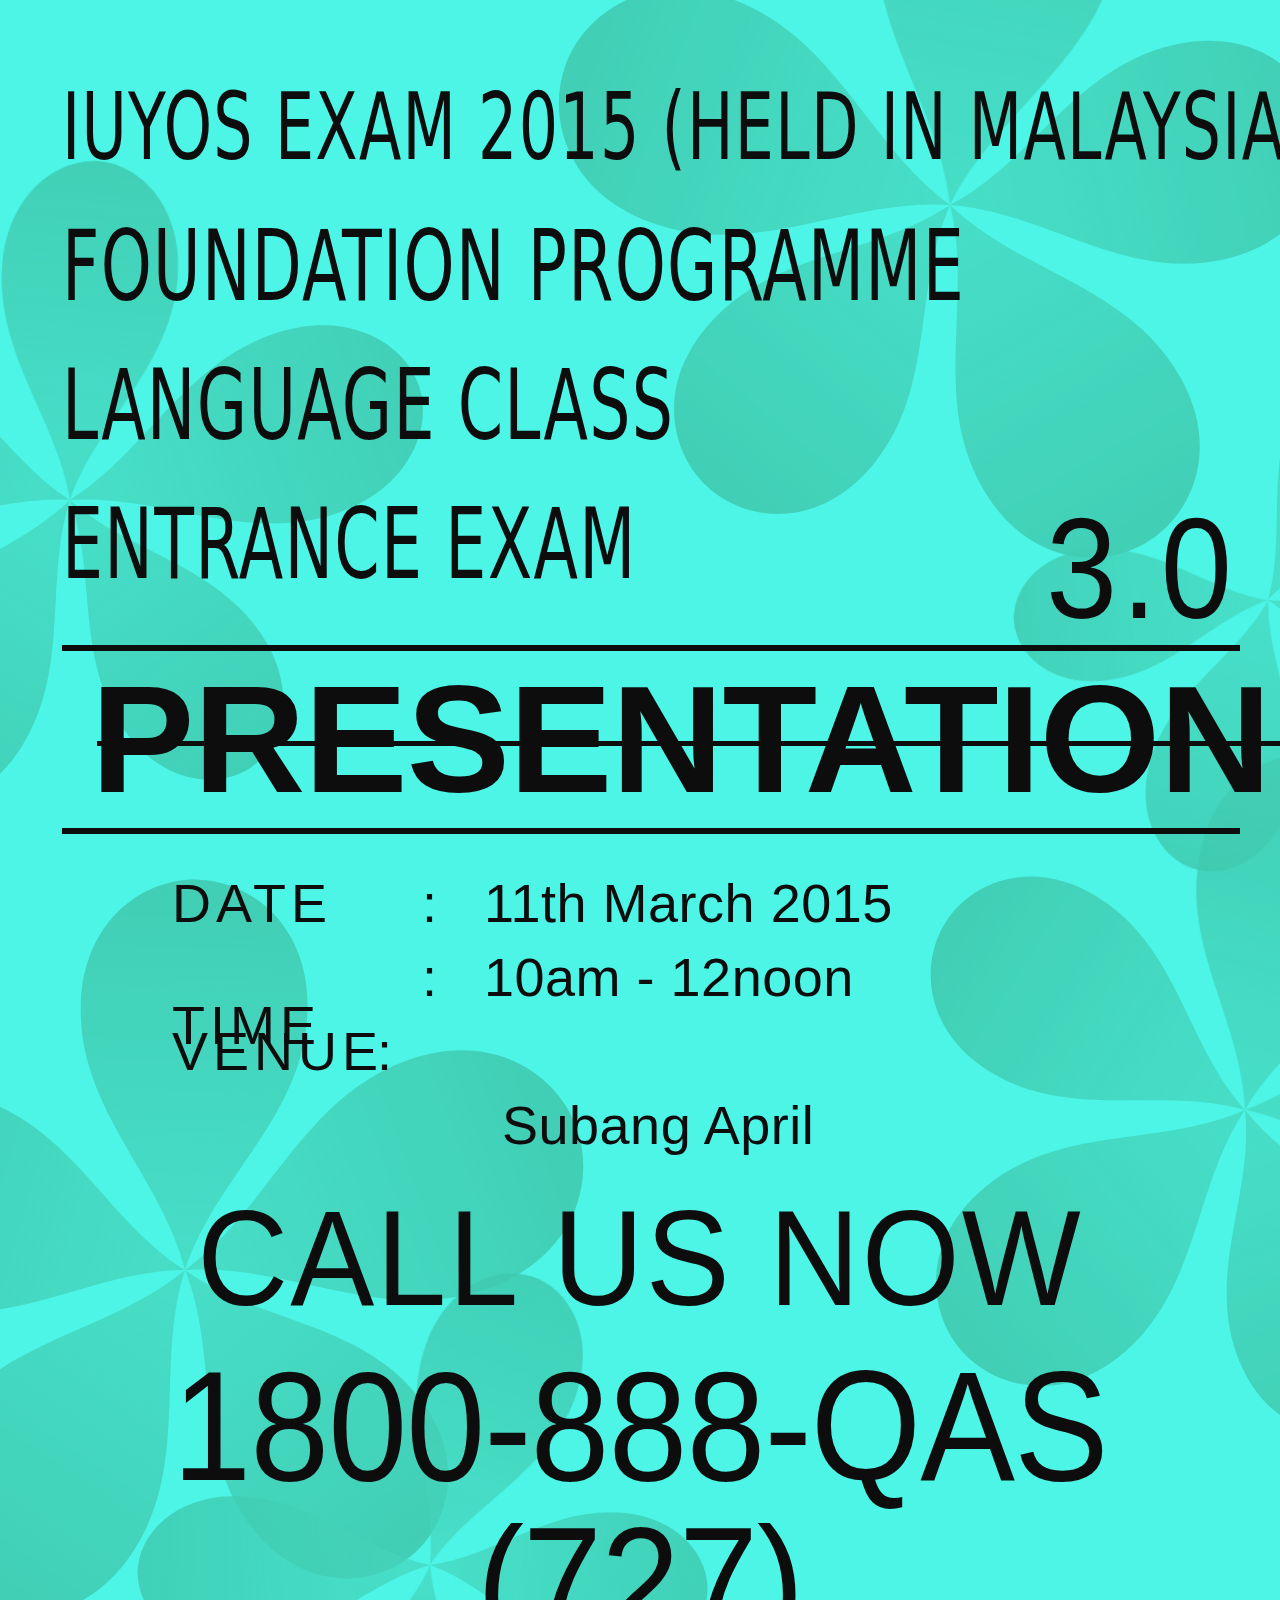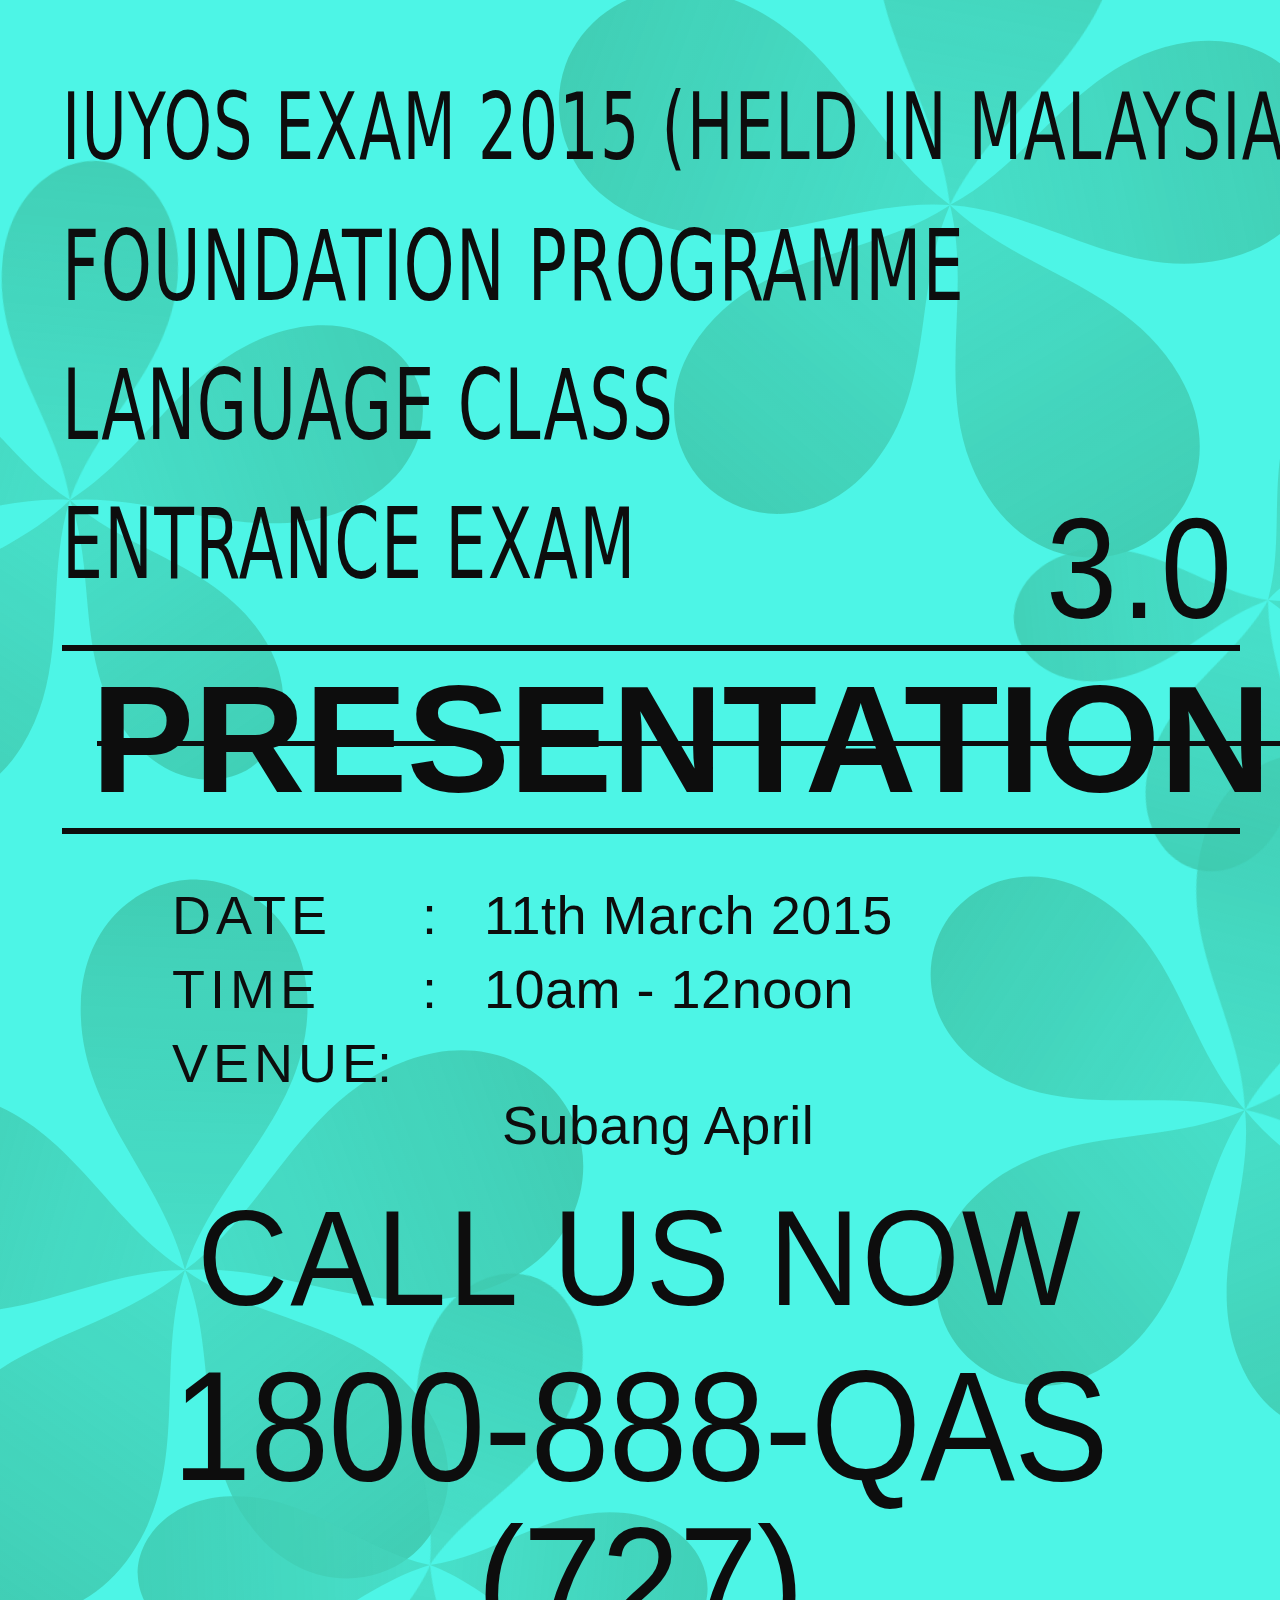--- a/index.html
+++ b/index.html
@@ -105,21 +105,21 @@
   .details {
     position: absolute;
     left: 172px;
     top: 872px;
     font-family: "Liberation Sans", sans-serif;
     font-weight: 300;
     color: #0d0d0d;
   }
   .detail-row {
     display: flex;
-    align-items: flex-end;
+    align-items: flex-start;
     height: 74px;
     font-size: 54px;
     letter-spacing: 2px;
   }
   .detail-label {
     display: inline-block;
     letter-spacing: 5px;
   }
   .detail-label.w-date  { width: 250px; }
   .detail-label.w-time  { width: 250px; margin-top: 48px; }

